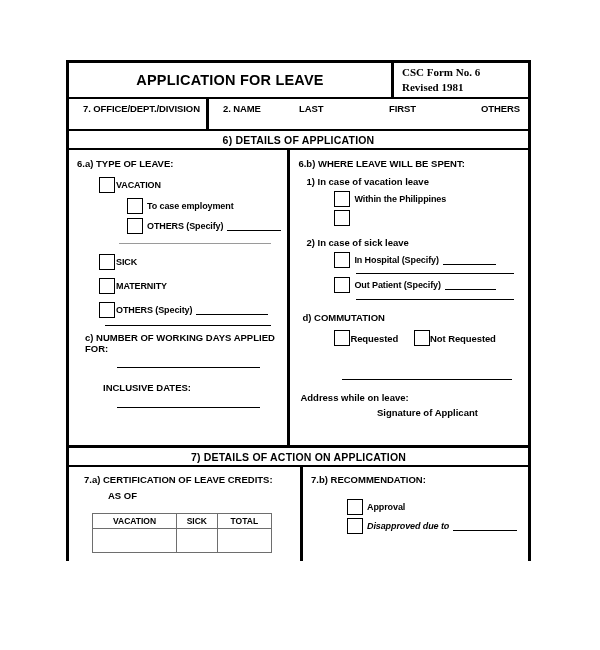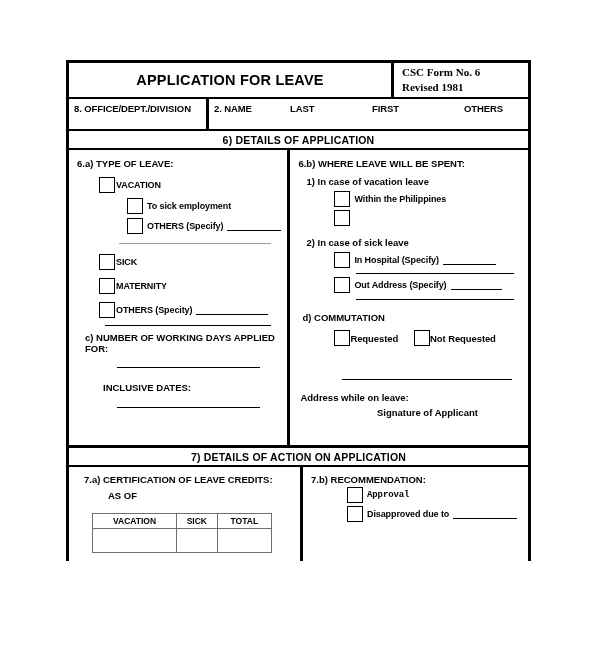--- a/index.html
+++ b/index.html
@@ -29,21 +29,21 @@
   }
 
   
   .row {
     display: flex;
     border-bottom: 2px solid #000;
     box-sizing: border-box;
   }
   .cell {
     box-sizing: border-box;
-    padding: 4px 5px;
+    padding: 4px 14px;
     position: relative;
   }
   .vdiv-thick { border-right: 3px solid #000; }
   .vdiv-thin  { border-right: 2px solid #000; }
 
   .lbl {
     font-size: 9.5px;
     font-weight: bold;
     letter-spacing: -0.1px;
     white-space: nowrap;
@@ -83,21 +83,21 @@
   .c-name   { flex: 1; display:flex; align-items:flex-start; }
   .c-filing { width: 140px; display:flex; align-items:flex-start; }
   .c-position { width: 182px; display:flex; align-items:flex-start; }
   .c-salary { flex: 1; display:flex; align-items:flex-start; }
 
   .name-parts {
     display: flex;
     width: 100%;
   }
   .name-parts .np1 { width: 76px; }
-  .name-parts .np2 { width: 82px; }
+  .name-parts .np2 { width: 90px; }
   .name-parts .np3 { width: 92px; }
 
   
   .section-banner {
     height: 19px;
     display: flex;
     align-items: center;
     justify-content: center;
     border-bottom: 2px solid #000;
     box-sizing: border-box;
@@ -178,21 +178,21 @@
       <span id="form-title">APPLICATION FOR LEAVE</span>
     </div>
     <div class="cell" id="formno-cell">
       <span class="serif-lbl">CSC Form No. 6</span>
       <span class="serif-lbl">Revised 1981</span>
     </div>
   </div>
 
   <div class="row" id="idrow1">
     <div class="cell vdiv-thick c-office">
-      <span class="lbl">8. OFFICE/DEPT./DIVISION</span>
+      <span class="lbl">7. OFFICE/DEPT./DIVISION</span>
     </div>
     <div class="cell c-name">
       <div class="name-parts">
         <span class="lbl np1">2. NAME</span>
         <span class="lbl np2">LAST</span>
         <span class="lbl np3">FIRST</span>
         <span class="lbl">OTHERS</span>
       </div>
     </div>
   </div>
@@ -207,21 +207,21 @@
     <div id="sec6-left">
       <div class="sub-head">6.a)  TYPE OF LEAVE:</div>
 
       <div class="chkline" style="margin-top:8px; margin-left:22px;">
         <span class="chk"></span>
         <span class="lbl">VACATION</span>
       </div>
 
       <div class="chkline" style="margin-top:5px; margin-left:50px;">
         <span class="chk"></span>
-        <span class="lbl sp">To sick employment</span>
+        <span class="lbl sp">To case employment</span>
       </div>
 
       <div class="chkline" style="margin-top:4px; margin-left:50px;">
         <span class="chk"></span>
         <span class="lbl sp">OTHERS (Specify)</span>
         <span class="fill-line" style="width:54px;"></span>
       </div>
 
       <div class="hr-sep" style="margin-top:9px; margin-left:42px; width:152px;"></div>
 
@@ -269,21 +269,21 @@
       <div class="chkline" style="margin-top:4px; margin-left:36px;">
         <span class="chk"></span>
         <span class="lbl sp">In Hospital (Specify)</span>
         <span class="fill-line" style="width:53px;"></span>
       </div>
 
       <div class="hr-dark" style="margin-top:5px; margin-left:58px; width:158px;"></div>
 
       <div class="chkline" style="margin-top:3px; margin-left:36px;">
         <span class="chk"></span>
-        <span class="lbl sp">Out Address (Specify)</span>
+        <span class="lbl sp">Out Patient (Specify)</span>
         <span class="fill-line" style="width:51px;"></span>
       </div>
 
       <div class="hr-dark" style="margin-top:6px; margin-left:58px; width:158px;"></div>
 
       <div class="sub-head" style="margin-top:12px; margin-left:4px;">d)  COMMUTATION</div>
 
       <div style="display:flex; align-items:center; margin-top:7px; margin-left:36px;">
         <span class="chk"></span>
         <span class="lbl sp">Requested</span>
@@ -322,26 +322,26 @@
             <td></td>
             <td></td>
           </tr>
         </tbody>
       </table>
     </div>
 
     <div id="sec7-right">
       <div class="sub-head">7.b)  RECOMMENDATION:</div>
 
-      <div class="chkline" style="margin-top:2px; margin-left:36px;font-family:Liberation Mono, monospace;">
+      <div class="chkline" style="margin-top:14px; margin-left:36px;">
         <span class="chk"></span>
         <span class="lbl sp">Approval</span>
       </div>
 
-      <div class="chkline" style="margin-top:3px; margin-left:36px;">
+      <div class="chkline" style="margin-top:3px; margin-left:36px;font-style:italic;">
         <span class="chk"></span>
         <span class="lbl sp">Disapproved due to</span>
         <span class="fill-line" style="width:64px;"></span>
       </div>
     </div>
   </div>
 
 </div>
 
 </body></html>

